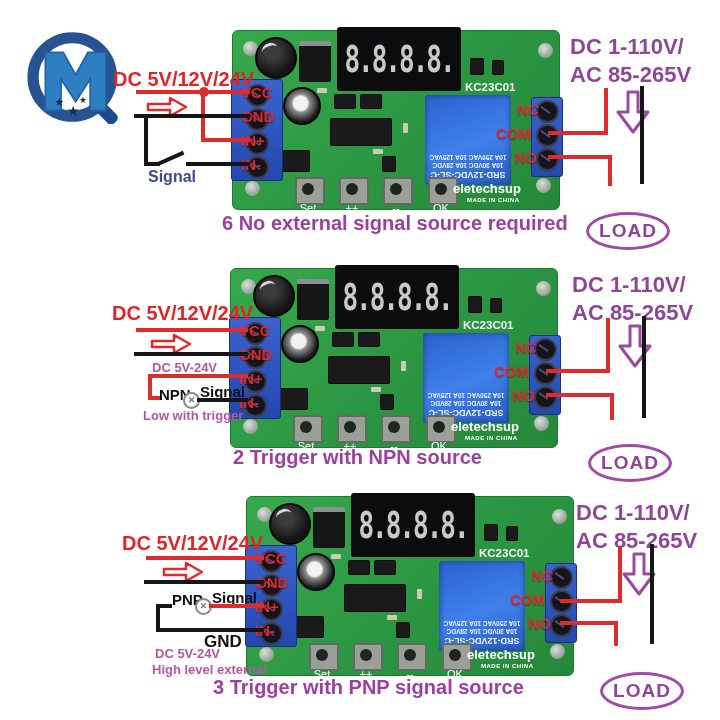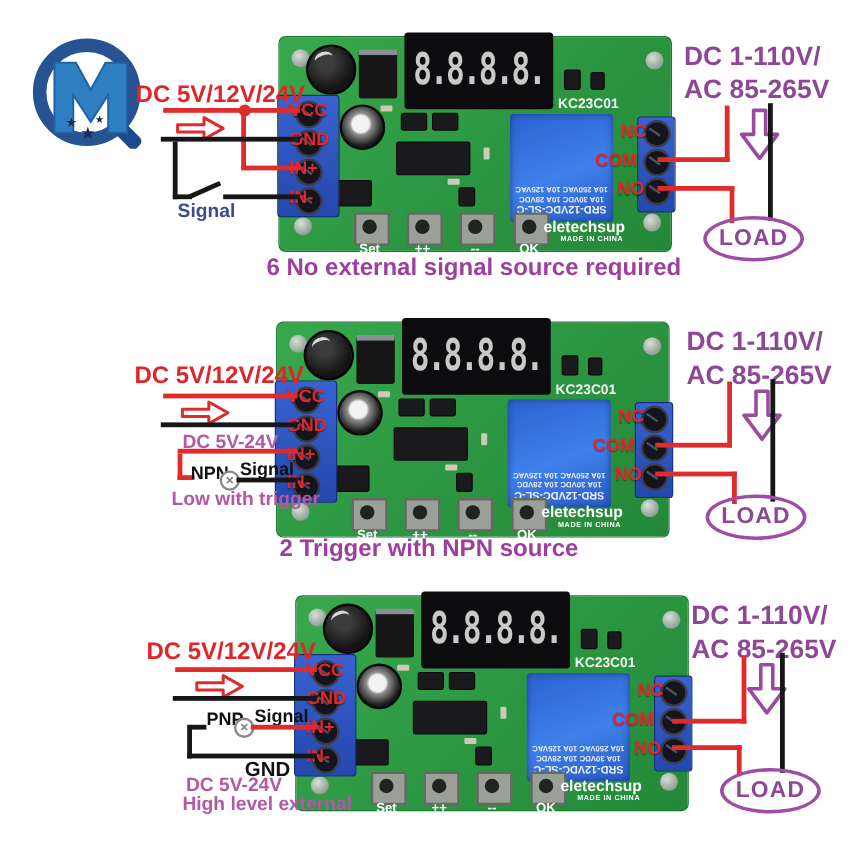--- a/index.html
+++ b/index.html
@@ -7,26 +7,26 @@
          font-family:"Liberation Sans",sans-serif;}
   
   .wire{position:absolute;}
   .wire.red{background:#e02b2d;}
   .wire.blk{background:#161616;}
   .dot{position:absolute;width:10px;height:10px;border-radius:50%;background:#e02b2d;}
   
   .t-supply{position:absolute;color:#e02528;font-weight:700;font-size:20px;white-space:nowrap;}
   .t-out{position:absolute;color:#8d4796;font-weight:700;font-size:22px;white-space:nowrap;}
   .t-caption{position:absolute;color:#9c3f9f;font-weight:700;font-size:20px;white-space:nowrap;}
-  .t-mauve{position:absolute;color:#b358a4;font-weight:700;font-size:16px;white-space:nowrap;}
+  .t-mauve{position:absolute;color:#b358a4;font-weight:700;font-size:13px;white-space:nowrap;}
   .t-black{position:absolute;color:#111;font-weight:700;font-size:15px;white-space:nowrap;}
   .t-navy{position:absolute;color:#3c4b8e;font-weight:700;font-size:16px;white-space:nowrap;}
   .load{position:absolute;width:78px;height:32px;border:3px solid #a04ba5;border-radius:50%;
         display:flex;align-items:center;justify-content:center;color:#8d4796;
-        font-size:19px;font-weight:600;letter-spacing:1px;}
+        font-size:19px;font-weight:600;letter-spacing:1px;margin-top:32px;}
   .oplus{position:absolute;width:13px;height:13px;border:2px solid #8a8a8a;border-radius:50%;
          background:#fff;display:flex;align-items:center;justify-content:center;
          font-size:9px;color:#7a7a7a;font-weight:700;line-height:1;}
   .arrow{position:absolute;}
   
   .board-slot{position:absolute;width:328px;height:180px;}
   .pcb{position:absolute;inset:0;background:linear-gradient(135deg,#37a94c,#2b9642 55%,#248838);
        border:1px solid #1c7a30;border-radius:6px;}
   .hole{position:absolute;width:15px;height:15px;border-radius:50%;
         background:radial-gradient(circle at 38% 35%,#d9e0d8,#93a094 70%,#6f7d71);}
@@ -54,21 +54,21 @@
   .tblock{position:absolute;background:linear-gradient(180deg,#3a63d0,#2348ae);border:1px solid #16307e;border-radius:3px;}
   .tblock.left{left:-2px;top:48px;width:50px;height:100px;}
   .tblock.right{left:298px;top:66px;width:30px;height:78px;}
   .screw{position:absolute;width:19px;height:19px;border-radius:50%;background:#14141c;
          border:2px solid #3c3c4c;}
   .screw::after{content:"";position:absolute;left:2px;top:7px;width:11px;height:2px;background:#505064;transform:rotate(35deg);}
   .tlab{position:absolute;color:#e2262b;font-weight:800;font-size:15px;text-shadow:0 1px 1px rgba(0,0,0,.35);}
   .tlab.r{width:62px;text-align:right;}
   .btn{position:absolute;width:26px;height:24px;background:#9aa098;border:2px solid #646a62;border-radius:2px;}
   .btn::after{content:"";position:absolute;left:5px;top:4px;width:12px;height:12px;border-radius:50%;background:#20241f;}
-  .btnlab{position:absolute;width:44px;text-align:center;color:#fff;font-weight:700;font-size:11px;}
+  .btnlab{position:absolute;width:44px;text-align:center;color:#fff;font-weight:400;font-size:11px;}
   .brand{position:absolute;left:220px;top:150px;color:#fff;font-weight:700;font-size:13px;}
   .origin{position:absolute;left:234px;top:166px;color:#fff;font-weight:700;font-size:6px;letter-spacing:.5px;}
   .blade{position:absolute;width:28px;height:4px;background:#161616;transform:rotate(-24deg);transform-origin:left center;}
 </style>
 </head>
 <body>
 
 <div id="stage">
 
   <svg width="112" height="112" style="position:absolute;left:14px;top:12px" viewBox="0 0 100 100">
@@ -363,14 +363,15 @@
     <polygon points="12,2 22,2 22,22 32,22 17,42 2,22 12,22" fill="#ffffff" stroke="#9b4aa0" stroke-width="3" stroke-linejoin="round"></polygon>
   </svg>
   <div class="wire red" style="left:618px;top:546px;width:4px;height:57px"></div>
   <div class="wire red" style="left:560px;top:599px;width:62px;height:4px"></div>
   <div class="wire red" style="left:560px;top:621px;width:58px;height:4px"></div>
   <div class="wire red" style="left:614px;top:621px;width:4px;height:25px"></div>
   <div class="wire blk" style="left:650px;top:544px;width:4px;height:100px"></div>
   <div class="load" style="left:600px;top:640px">
     <span>LOAD</span>
   </div>
+  <span class="t-caption" style="left:213px;top:676px">3 Trigger with PNP signal source</span>
 
 </div>
 
 </body></html>

